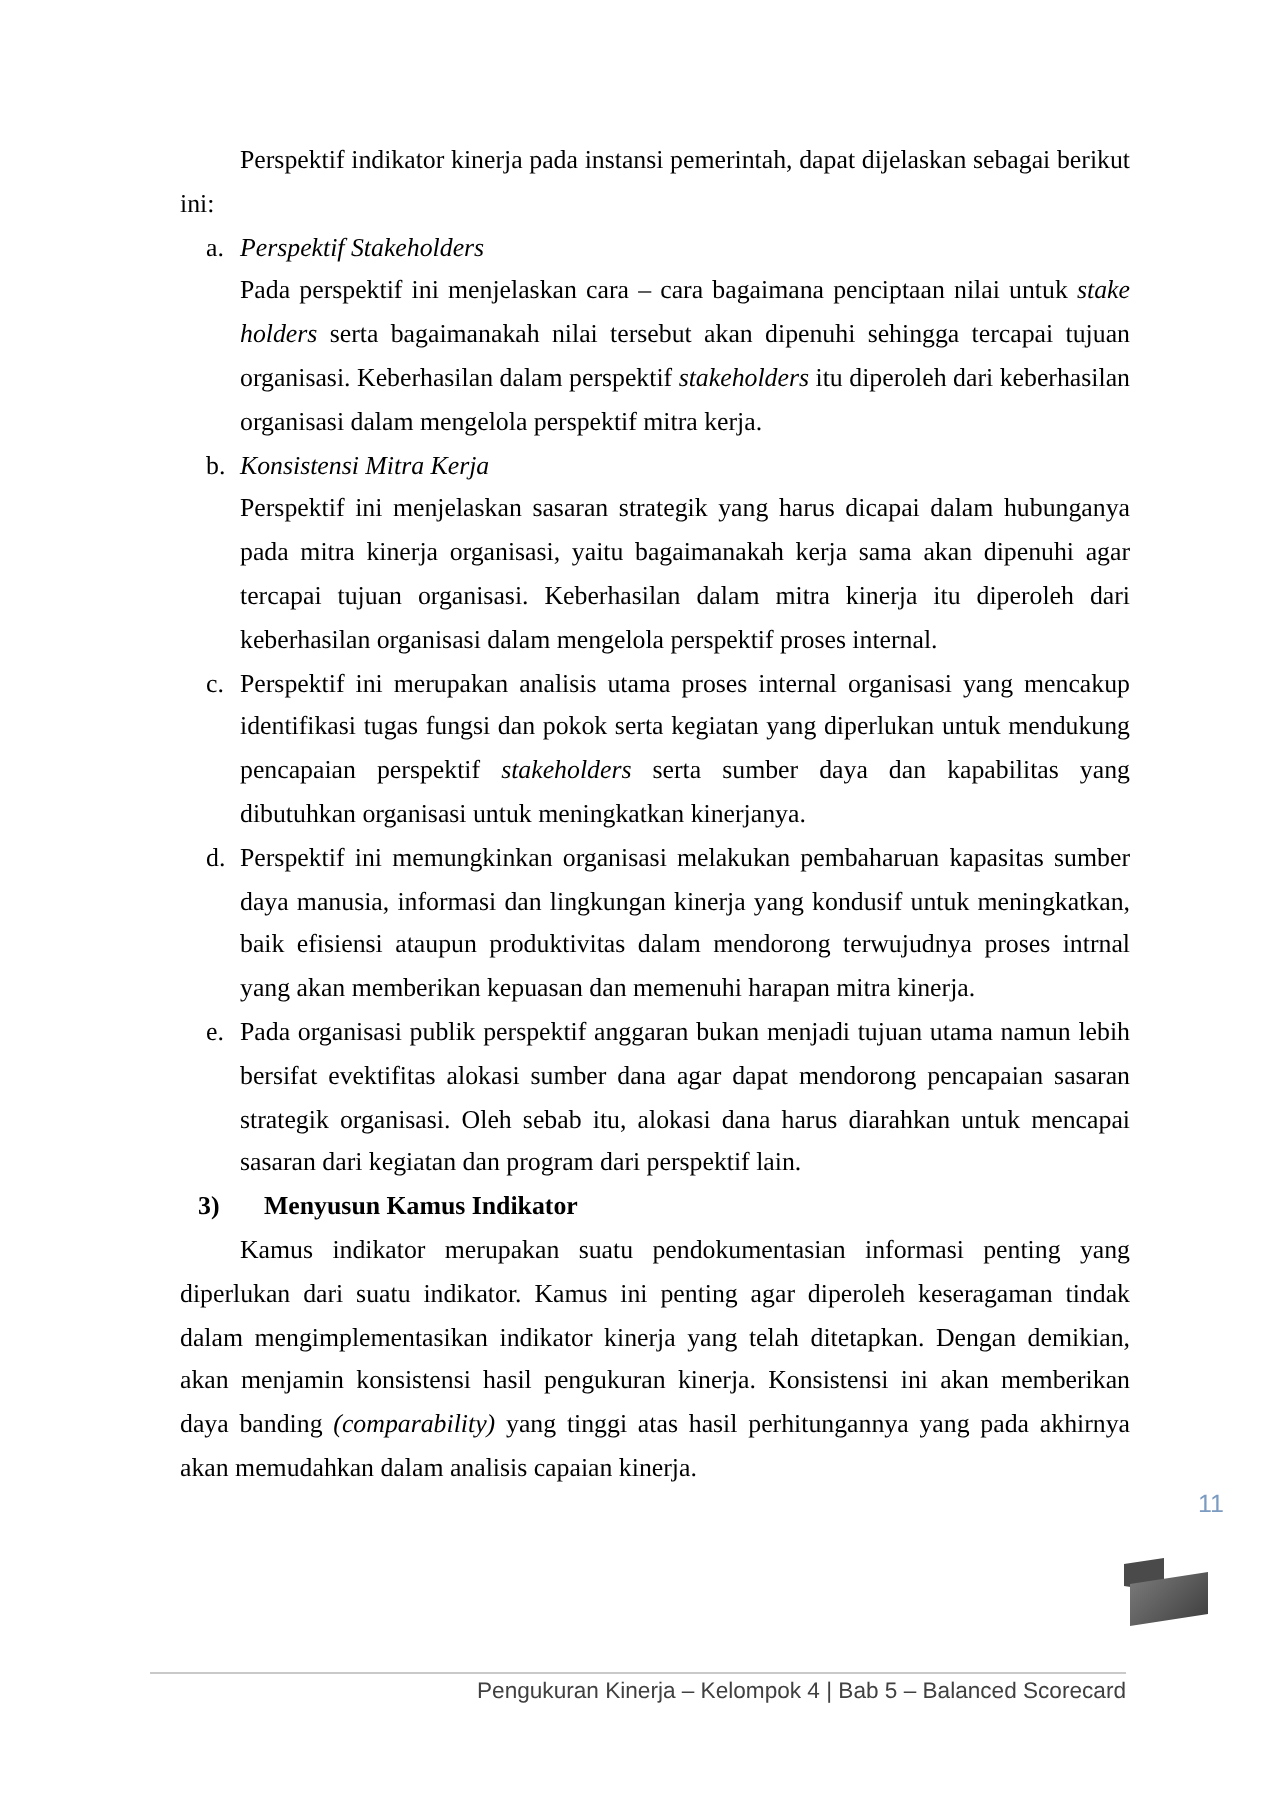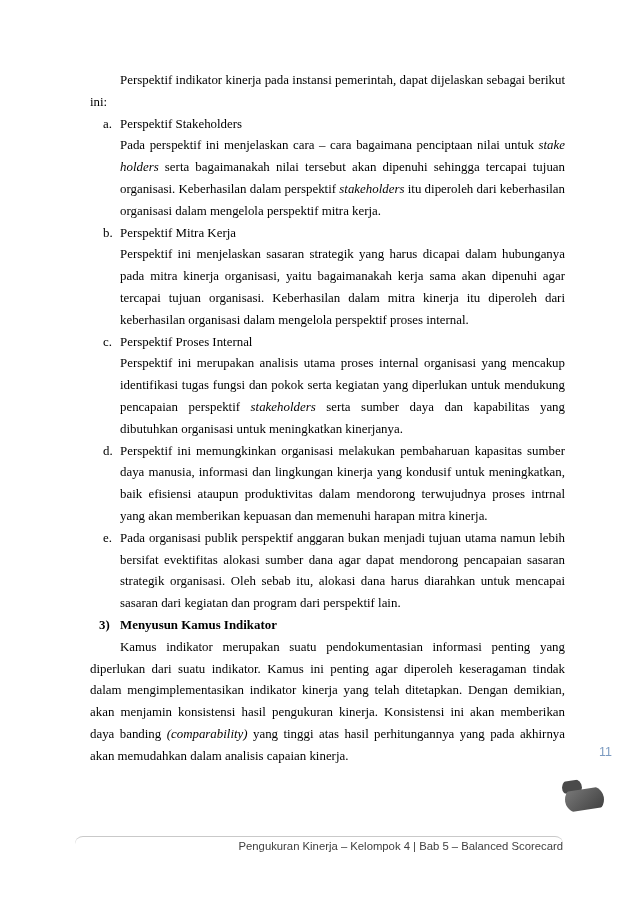--- a/index.html
+++ b/index.html
@@ -1,15 +1,15 @@
 <!DOCTYPE html>
 <html><head>
 <meta charset="utf-8">
 <style>
-  * { box-sizing: border-box; border-radius: 14px; }
+  * { box-sizing: border-box; }
   html, body { margin: 0; padding: 0; background: #ffffff; }
   .page {
     position: relative;
     width: 638px;
     height: 902px;
     background: #ffffff;
     font-family: "Liberation Serif", serif;
     color: #000000;
     overflow: hidden;
   }
@@ -20,22 +20,22 @@
     width: 475px;
     font-size: 12.9px;
     line-height: 21.8px;
     text-align: justify;
   }
   .para { margin: 0; }
   .indent { text-indent: 30px; }
   .item { position: relative; padding-left: 30px; }
   .marker { position: absolute; left: 13px; top: 0; font-style: normal; }
   .sec3 .marker { left: 9px; font-weight: bold; }
-  .item-heading { }
-  .sec3 .item-heading { font-style: normal; font-weight: bold; }
+  .item-heading { font-style: italic; }
+  .sec3 .item-heading { font-style: normal; font-weight: bold; margin-left: 12px; }
   .i { font-style: italic; }
   .b { font-weight: bold; }
   .page-number {
     position: absolute;
     right: 26px;
     top: 745px;
     font-family: "Liberation Sans", sans-serif;
     font-size: 12.5px;
     color: #7c9bc1;
     text-align: right;
@@ -75,27 +75,26 @@
     <p class="para indent"><span>Perspektif indikator kinerja pada instansi pemerintah, dapat dijelaskan sebagai berikut ini:</span></p>
 
     <div class="item">
       <span class="marker">a.</span>
       <div class="item-heading"><span>Perspektif Stakeholders</span></div>
       <div class="item-body"><span>Pada perspektif ini menjelaskan cara – cara bagaimana penciptaan nilai untuk </span><span class="i">stake holders</span><span> serta bagaimanakah nilai tersebut akan dipenuhi sehingga tercapai tujuan organisasi. Keberhasilan dalam perspektif </span><span class="i">stakeholders</span><span> itu diperoleh dari keberhasilan organisasi dalam mengelola perspektif mitra kerja.</span></div>
     </div>
 
     <div class="item">
       <span class="marker">b.</span>
-      <div class="item-heading"><span>Perspektif Mitra Kerja</span></div>
+      <div class="item-heading"><span>Konsistensi Mitra Kerja</span></div>
       <div class="item-body"><span>Perspektif ini menjelaskan sasaran strategik yang harus dicapai dalam hubunganya pada mitra kinerja organisasi, yaitu bagaimanakah kerja sama akan dipenuhi agar tercapai tujuan organisasi. Keberhasilan dalam mitra kinerja itu diperoleh dari keberhasilan organisasi dalam mengelola perspektif proses internal.</span></div>
     </div>
 
     <div class="item">
       <span class="marker">c.</span>
-      <div class="item-heading"><span>Perspektif Proses Internal</span></div>
       <div class="item-body"><span>Perspektif ini merupakan analisis utama proses internal organisasi yang mencakup identifikasi tugas fungsi dan pokok serta kegiatan yang diperlukan untuk mendukung pencapaian perspektif </span><span class="i">stakeholders</span><span> serta sumber daya dan kapabilitas yang dibutuhkan organisasi untuk meningkatkan kinerjanya.</span></div>
     </div>
 
     <div class="item">
       <span class="marker">d.</span>
       <div class="item-body"><span>Perspektif ini memungkinkan organisasi melakukan pembaharuan kapasitas sumber daya manusia, informasi dan lingkungan kinerja yang kondusif untuk meningkatkan, baik efisiensi ataupun produktivitas dalam mendorong terwujudnya proses intrnal yang akan memberikan kepuasan dan memenuhi harapan mitra kinerja.</span></div>
     </div>
 
     <div class="item">
       <span class="marker">e.</span>

